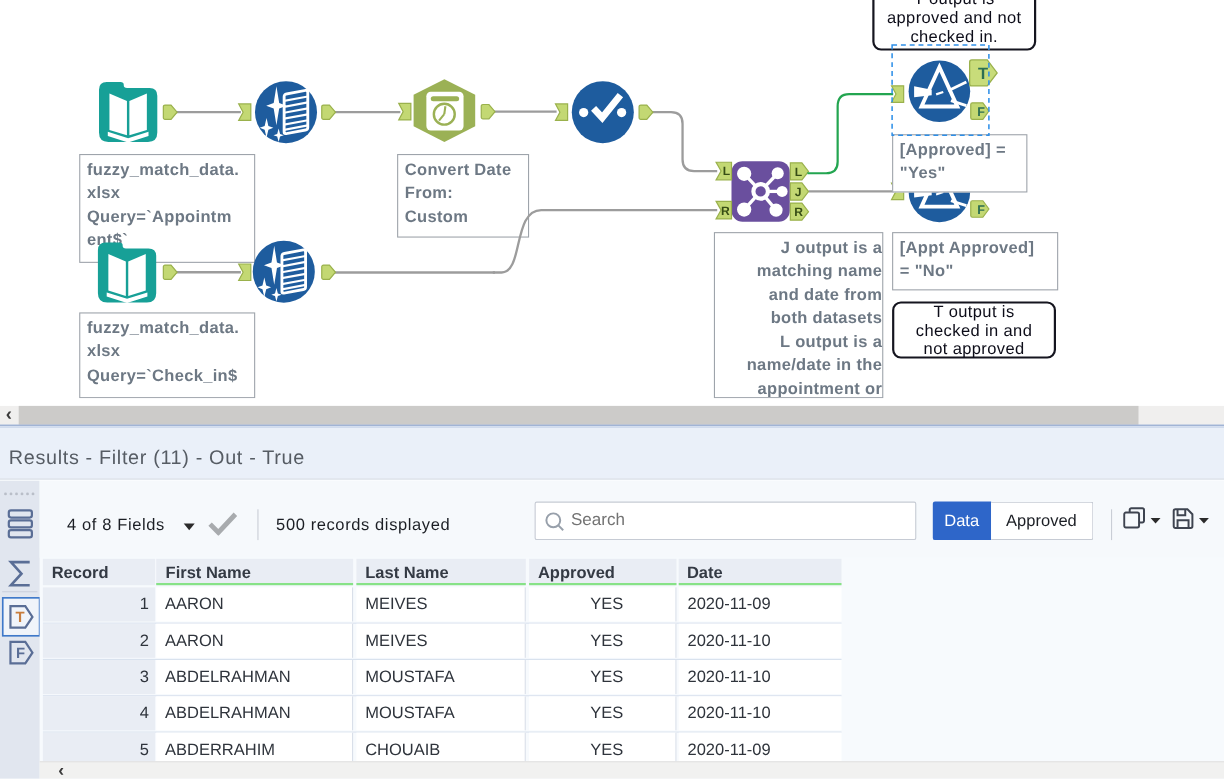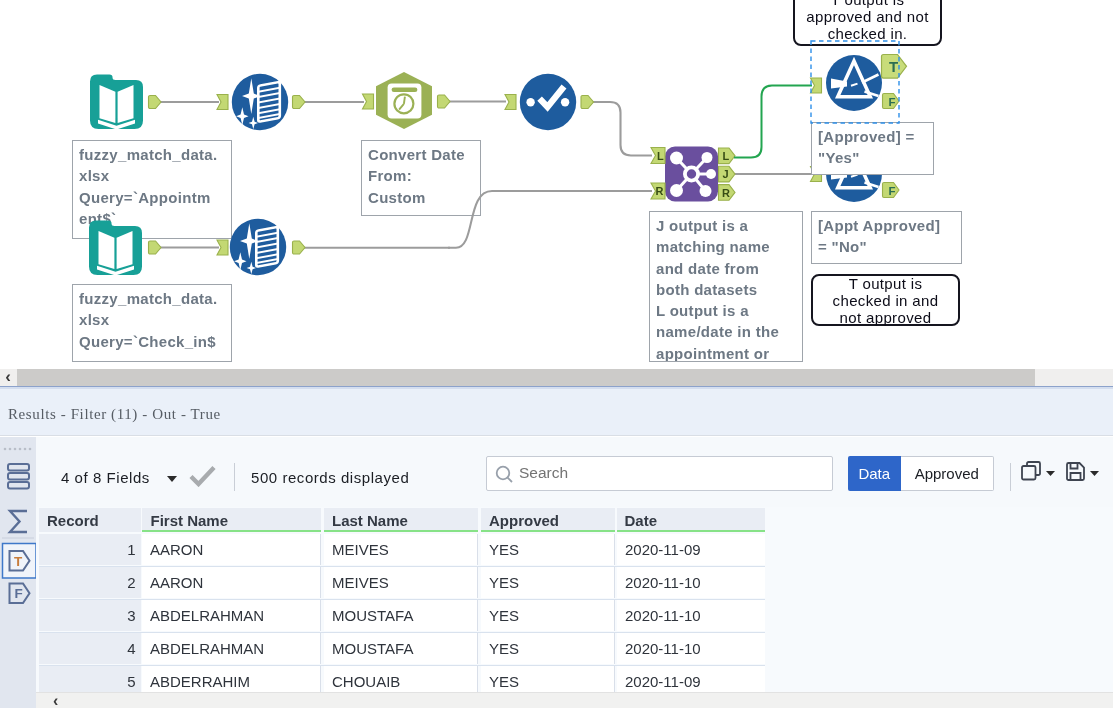--- a/index.html
+++ b/index.html
@@ -8,28 +8,28 @@
   .abs{position:absolute;}
   
   .ann{position:absolute;background:#fff;border:1px solid #9ea4ab;color:#6d7884;
        font-weight:bold;font-size:15px;line-height:21.3px;padding:3px 0 0 6px;
        letter-spacing:0.3px; box-sizing:border-box;}
   .blk{position:absolute;background:#fff;border:2px solid #15151f;border-radius:8px;
        color:#0c0c18;font-size:15px;letter-spacing:0.35px;line-height:17.4px;text-align:center;box-sizing:border-box;}
   
   .hdrbar{position:absolute;left:0;top:389px;width:1113px;height:47px;background:#eaf0f9;
           border-bottom:1px solid #d9dee5;box-sizing:border-box;}
-  .hdrbar span{position:absolute;left:8px;top:17px;font-size:15px;letter-spacing:0.6px;color:#565c64;font-family:Liberation Serif, serif;}
+  .hdrbar span{position:absolute;left:8px;top:17px;font-size:18px;letter-spacing:0.6px;color:#565c64;}
   .panelbody{position:absolute;left:0;top:437px;width:1113px;height:271px;background:#f7fafd;}
   .row{position:absolute;left:0;width:726px;height:33px;border-bottom:1.4px solid #d9e2ee;box-sizing:border-box;}
   .row div{position:absolute;top:0;height:31.6px;line-height:31.6px;box-sizing:border-box;background:#fff;border-right:1px solid #d9dfe9;padding-left:8px;}
   .row .c0{left:0;width:102px;background:#e9edf4;text-align:right;padding-right:5px;padding-left:0;border-right:none;}
   .row .c1{left:103.5px;width:179px;}
   .row .c2{left:285.5px;width:154px;}
-  .row .c3{left:442.5px;width:134px;}
+  .row .c3{left:442.5px;width:134px;text-align:center;}
   .row .c4{left:578.5px;width:147.5px;border-right:none;}
 </style>
 </head>
 <body>
 <div id="stage">
 
   <div class="abs" style="left:0;top:0;width:1113px;height:362px;overflow:hidden;background:#fff;">
 
     <div class="ann" style="left:72px;top:140px;width:160px;height:99px;">fuzzy_match_data.<br>xlsx<br>Query=`Appointm<br>ent$`</div>
 
@@ -167,21 +167,21 @@
         <text x="889" y="72" font-size="15">T</text>
         <path d="M884,93.5 h9.5 l5.5,7.5 -5.5,7.5 h-9.5 a1.5,1.5 0 0 1 -1.5,-1.5 v-12 a1.5,1.5 0 0 1 1.5,-1.5 z" fill="#c3d873" stroke="#9ab14c" stroke-width="1.1"></path>
         <text x="888.5" y="105.5" font-size="11.5">F</text>
         <path d="M884,182.5 h9.5 l5.5,7.5 -5.5,7.5 h-9.5 a1.5,1.5 0 0 1 -1.5,-1.5 v-12 a1.5,1.5 0 0 1 1.5,-1.5 z" fill="#c3d873" stroke="#9ab14c" stroke-width="1.1"></path>
         <text x="888.5" y="194.5" font-size="11.5">F</text>
       </g>
     </svg>
 
     <div class="ann" style="left:72px;top:284px;width:160px;height:78px;">fuzzy_match_data.<br>xlsx<br>Query=`Check_in$</div>
     <div class="ann" style="left:361px;top:140px;width:120px;height:76px;">Convert Date<br>From:<br>Custom</div>
-    <div class="ann" style="left:649px;top:211px;width:154px;height:151px;overflow:hidden;">J output is a<br>matching name<br>and date from<br>both datasets<br>L output is a<br>name/date in the<br>appointment or</div>
+    <div class="ann" style="left:649px;top:211px;width:154px;height:151px;overflow:hidden;text-align:right;">J output is a<br>matching name<br>and date from<br>both datasets<br>L output is a<br>name/date in the<br>appointment or</div>
     <div class="ann" style="left:811px;top:122px;width:123px;height:53px;">[Approved] =<br>"Yes"</div>
     <div class="ann" style="left:811px;top:211px;width:151px;height:53px;">[Appt Approved]<br>= "No"</div>
 
     <svg class="abs" style="left:440px;top:180px;" width="220" height="80" viewBox="0 0 220 80">
       <path d="M8,67.7 H16 C36,67.7 26,11 52,11 H212" fill="none" stroke="#9c9c9c" stroke-width="2.1"></path>
     </svg>
 
     <div class="blk" style="left:793px;top:-25px;width:149px;height:71px;">
       <div class="abs" style="left:0;top:13.5px;width:145px;">T output is<br>approved and not<br>checked in.</div>
     </div>

